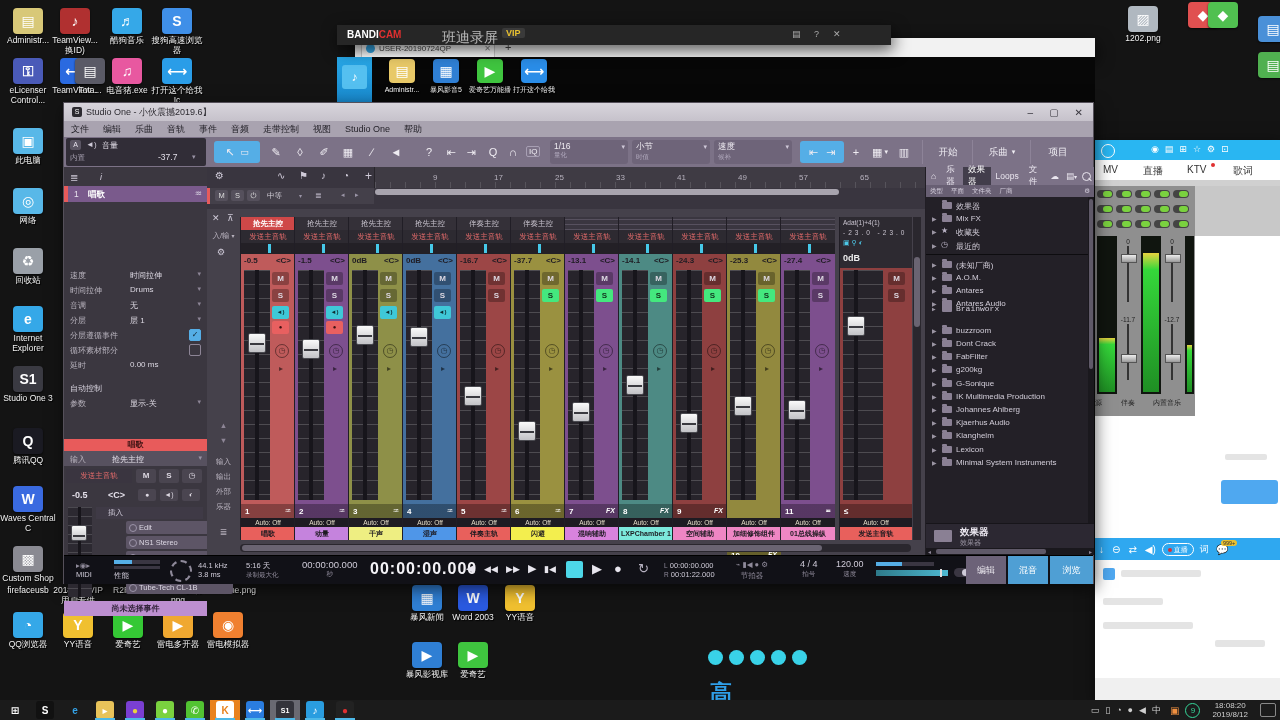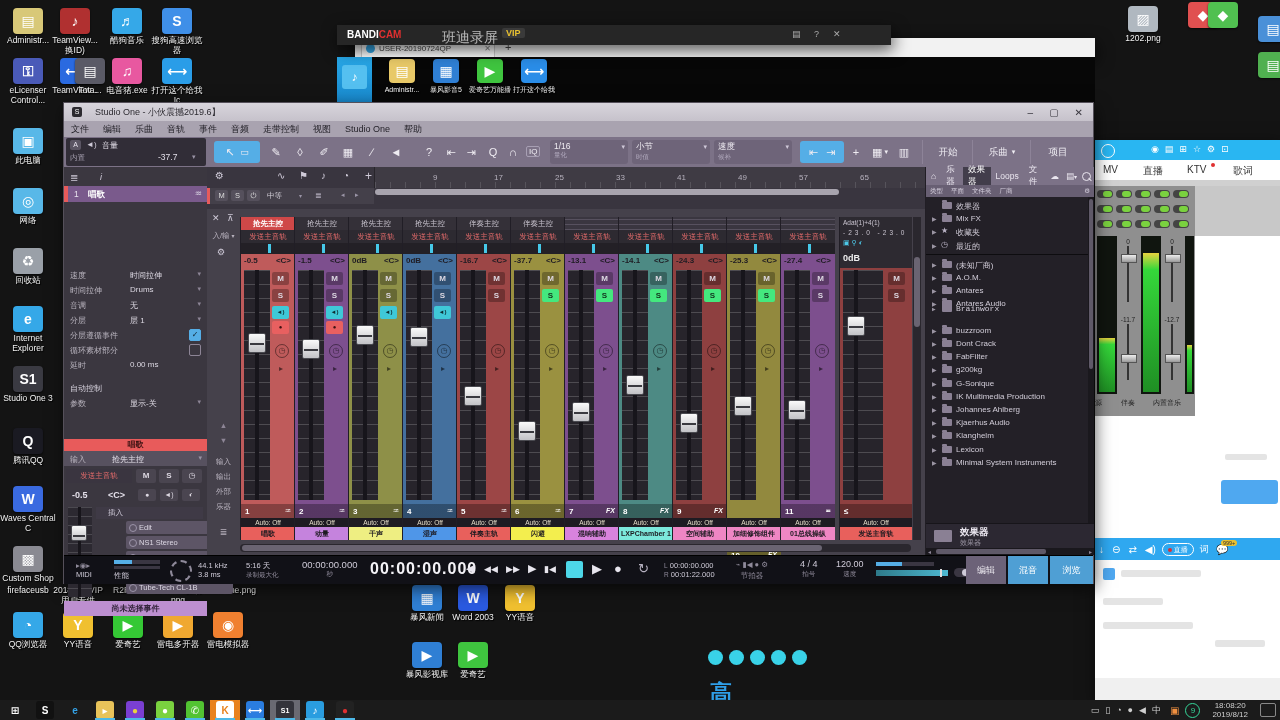--- a/index.html
+++ b/index.html
@@ -144,21 +144,21 @@
       </div>
     </div>
 
 <div style="position:absolute;left:337px;top:57px;width:35px;height:46px;background:linear-gradient(#28a8e8,#1888cc);z-index:5;">
   <div class="abs" style="left:5px;top:8px;width:25px;height:24px;background:#55c0f0;border-radius:3px;color:#fff;text-align:center;line-height:24px;font-size:12px;">♪</div>
 </div>
 
 <div class="win" id="s1">
   <div id="s1-title">
     <span style="margin-left:8px;width:10px;height:10px;background:#2c2a30;border-radius:2px;color:#fff;font-size:7px;text-align:center;line-height:10px;">S</span>
-    <span style="margin-left:13px;">Studio One - 小伙震撼2019.6】</span>
+    <span style="margin-left:4px;">Studio One - 小伙震撼2019.6】</span>
     <span style="margin-left:auto;margin-right:10px;display:flex;gap:16px;color:#3a3840;font-size:10px;">
       <span>–</span>
       <span>▢</span>
       <span>✕</span>
     </span>
   </div>
   <div id="s1-menu">
         <span>文件</span>
         <span>编辑</span>
         <span>乐曲</span>

